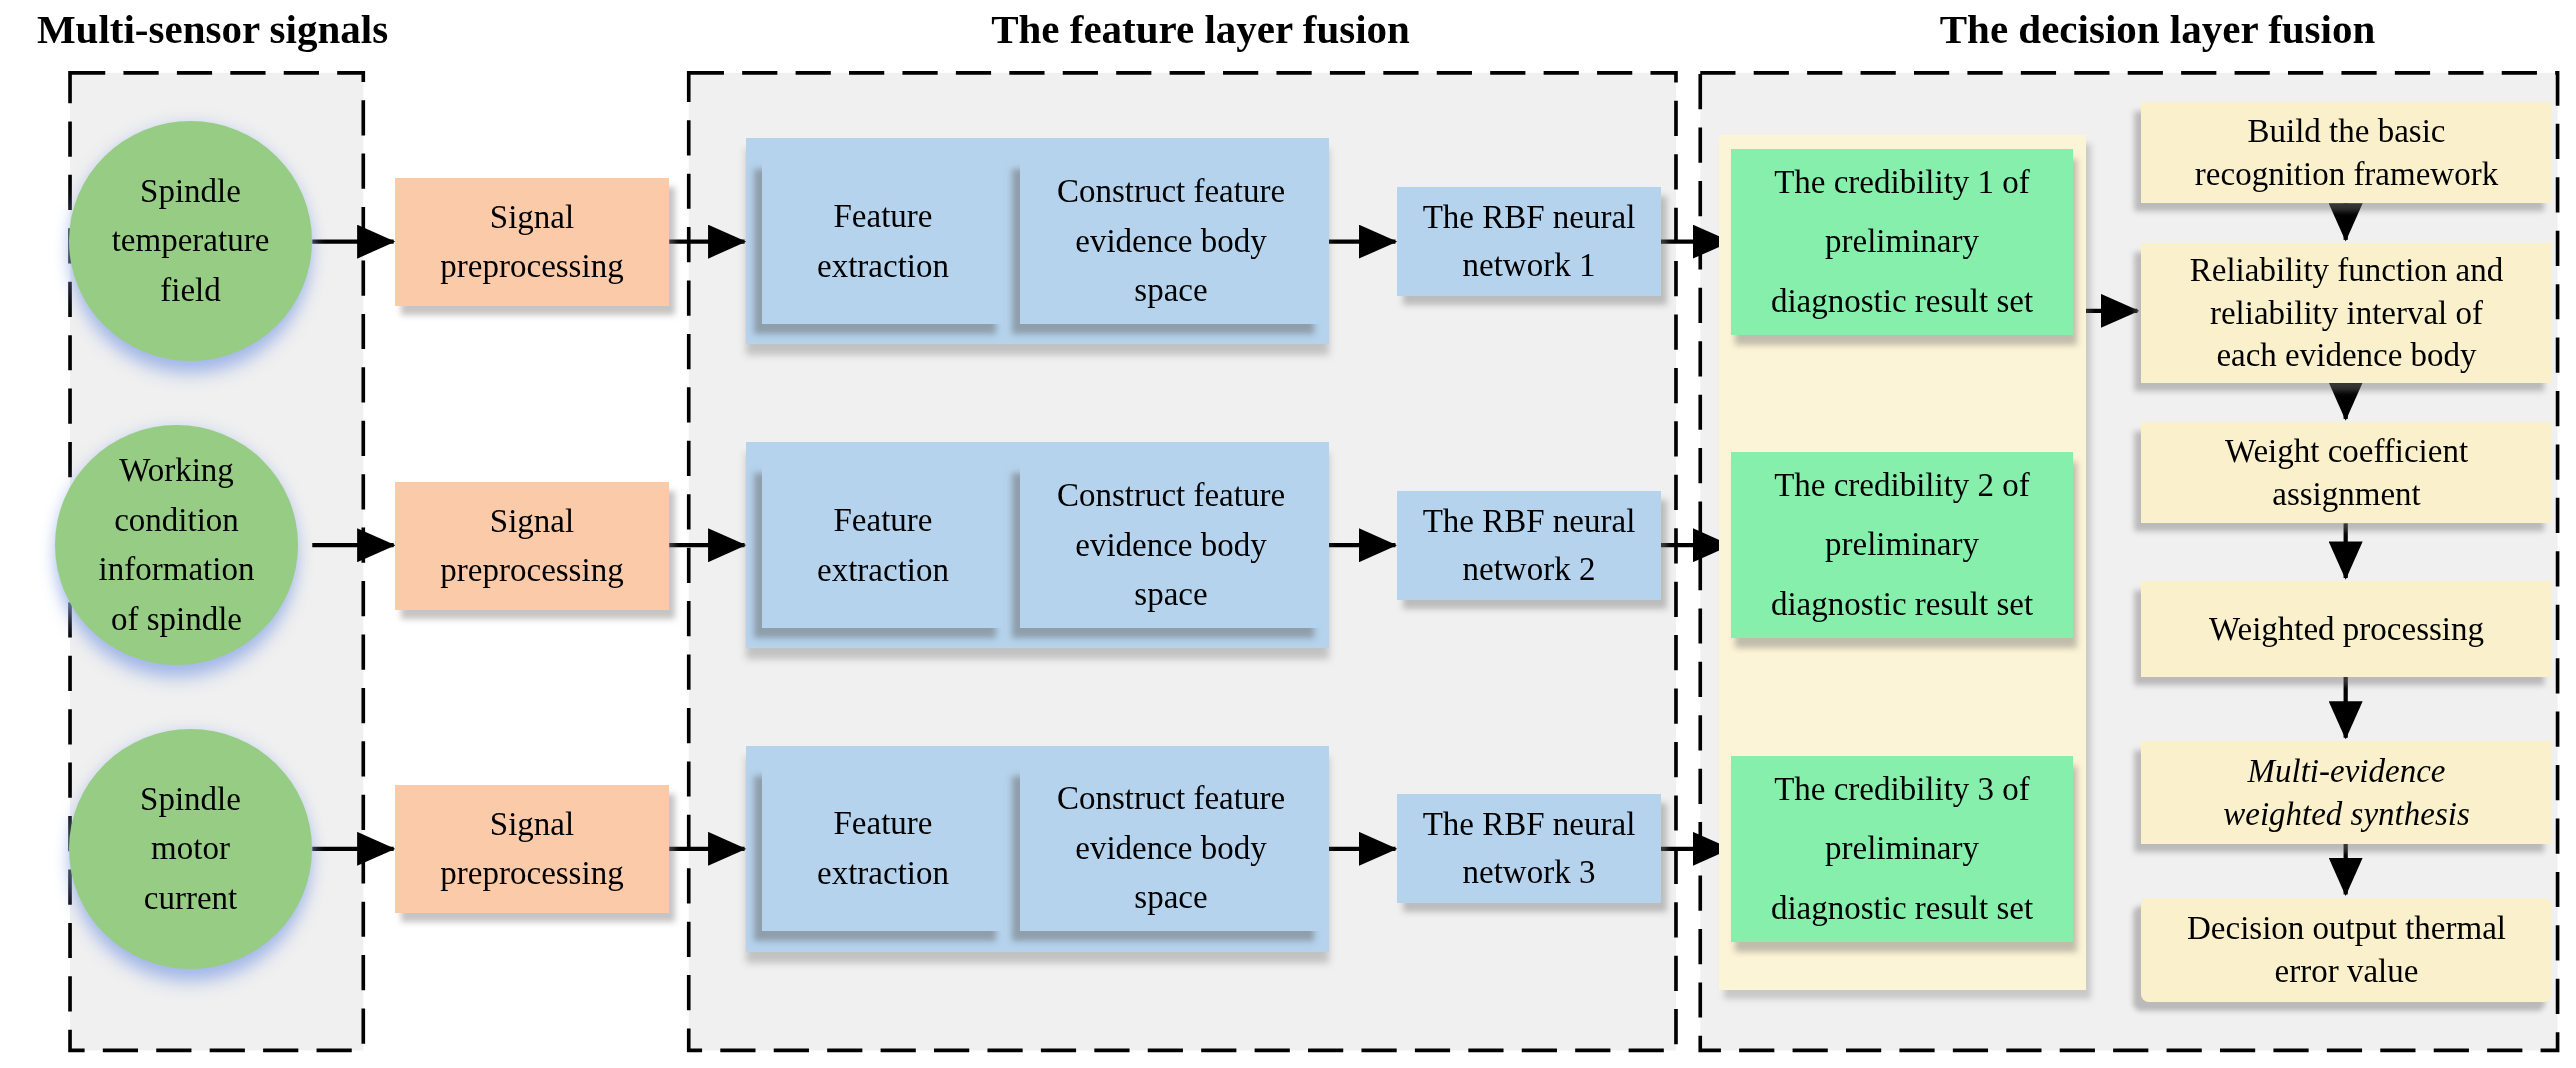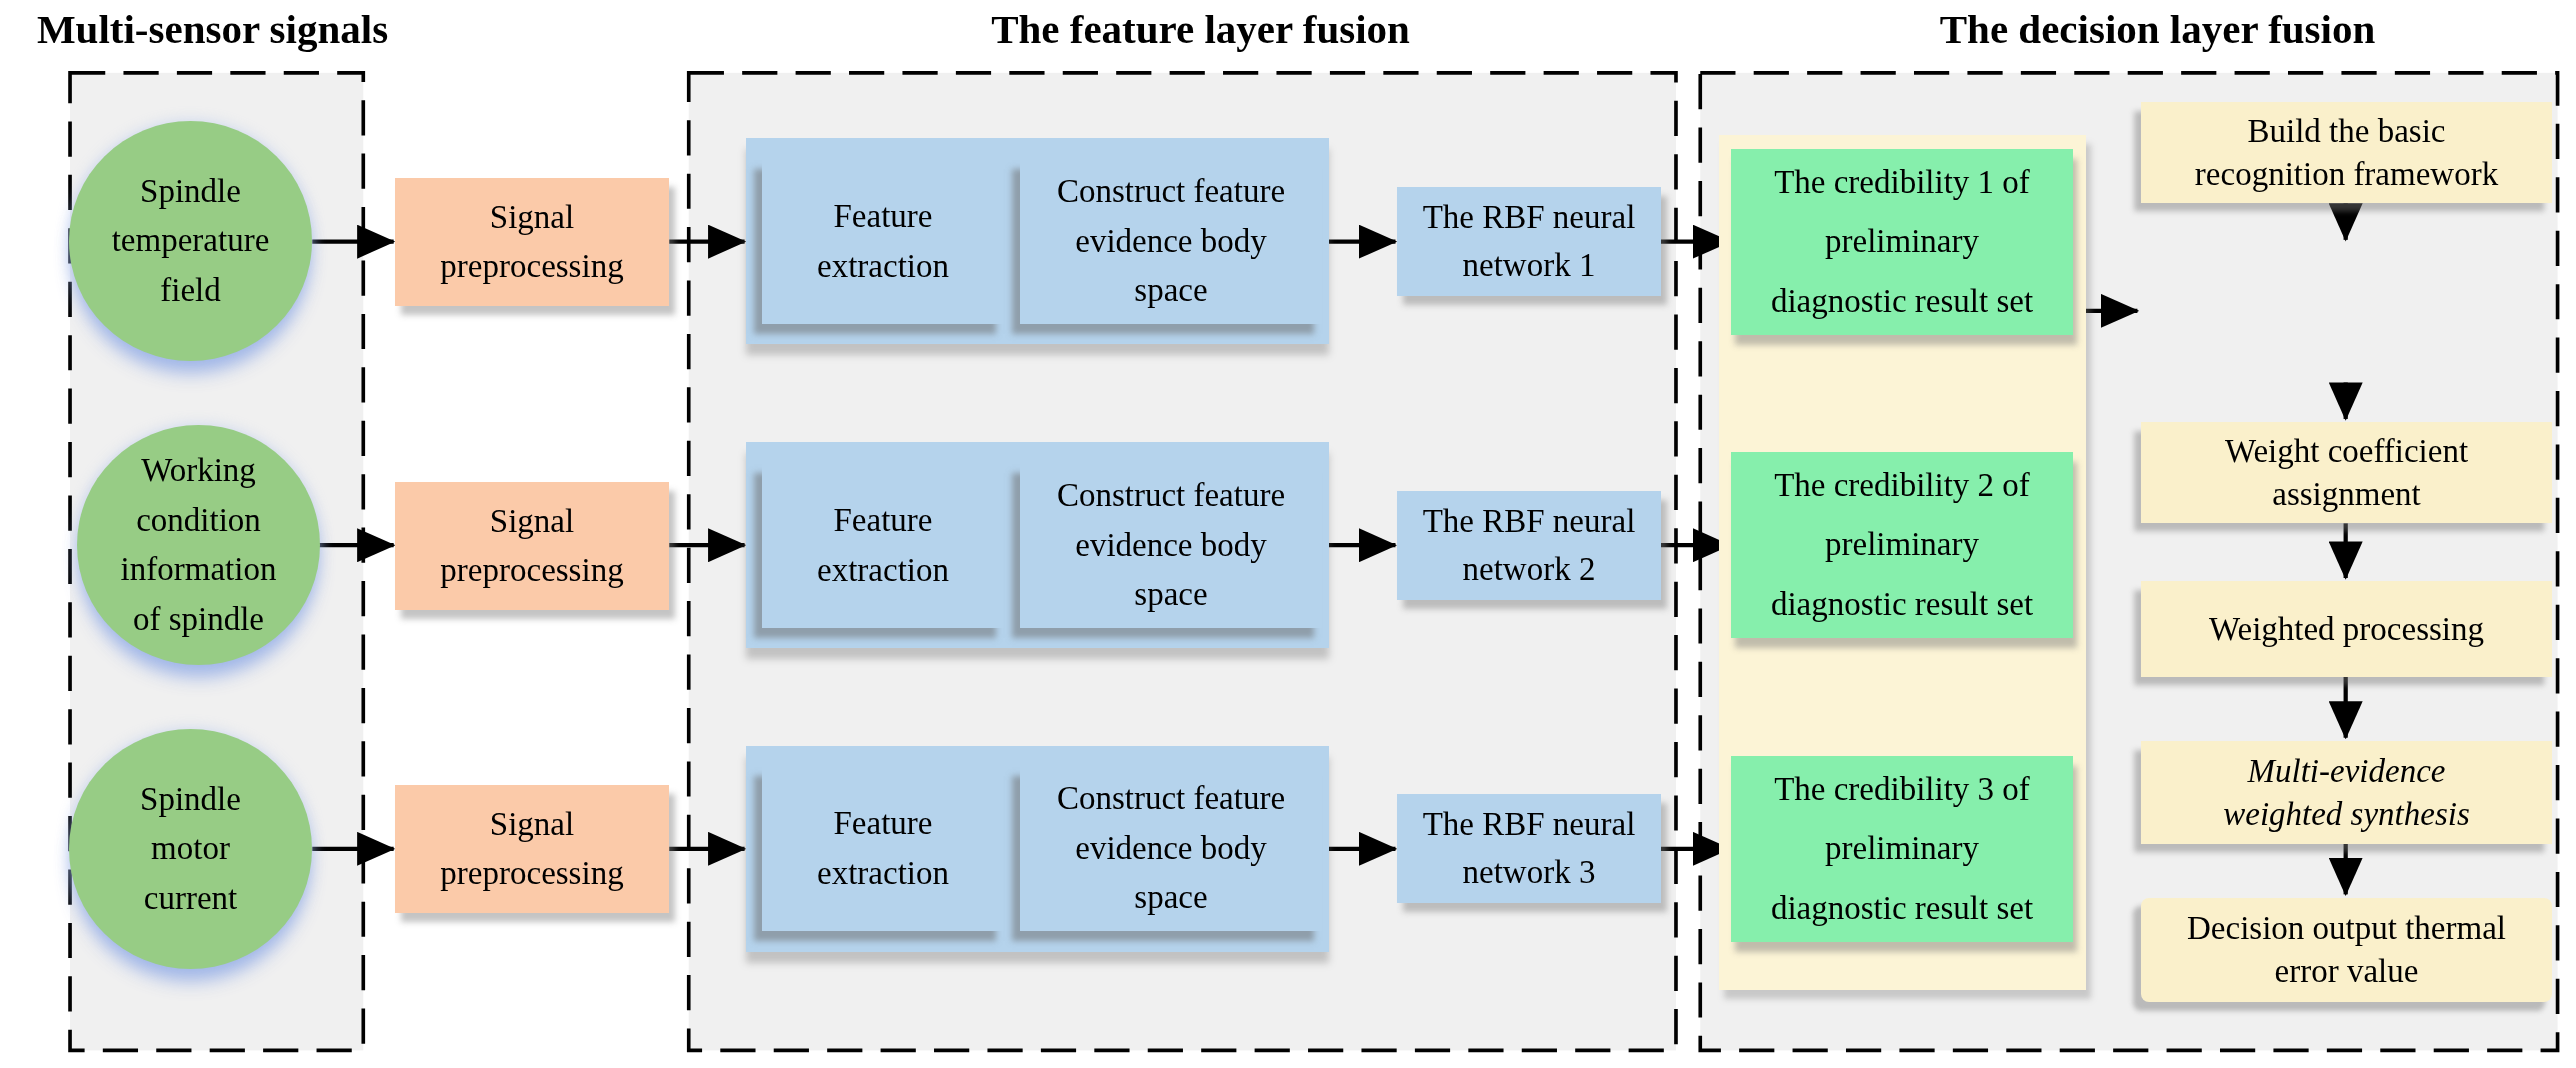--- a/index.html
+++ b/index.html
@@ -60,21 +60,21 @@
     <line x1="3863" y1="1390" x2="3863" y2="1473" marker-end="url(#ah)"></line>
   </svg>
 
   <div class="section-title" style="left:0px;width:425px;">Multi-sensor signals</div>
   <div class="section-title" style="left:897px;width:607px;">The feature layer fusion</div>
   <div class="section-title" style="left:1854px;width:607px;">The decision layer fusion</div>
 
   <div class="node ellipse" style="left:69px;top:121px;width:243px;height:240px;">Spindle
 temperature
 field</div>
-  <div class="node ellipse" style="left:77px;top:425px;width:243px;height:240px;">Working
+  <div class="node ellipse" style="left:55px;top:425px;width:243px;height:240px;">Working
 condition
 information
 of spindle</div>
   <div class="node ellipse" style="left:69px;top:729px;width:243px;height:240px;">Spindle
 motor
 current</div>
 
   <div class="node signal" style="left:395px;top:178px;width:274px;height:128px;">Signal
 preprocessing</div>
   <div class="node signal" style="left:395px;top:482px;width:274px;height:128px;">Signal
@@ -116,20 +116,23 @@
 diagnostic result set</div>
   <div class="node cred" style="left:1731px;top:452px;width:342px;height:186px;">The credibility 2 of
 preliminary
 diagnostic result set</div>
   <div class="node cred" style="left:1731px;top:756px;width:342px;height:186px;">The credibility 3 of
 preliminary
 diagnostic result set</div>
 
   <div class="node step" style="left:2141px;top:102px;width:411px;height:101px;">Build the basic
 recognition framework</div>
+  <div class="node step" style="left:2141px;top:243px;width:411px;height:140px;">Reliability function and
+reliability interval of
+each evidence body</div>
   <div class="node step" style="left:2141px;top:422px;width:411px;height:101px;">Weight coefficient
 assignment</div>
   <div class="node step" style="left:2141px;top:581px;width:411px;height:96px;">Weighted processing</div>
   <div class="node step" style="left:2141px;top:741px;width:411px;height:103px;font-style:italic;">Multi-evidence
 weighted synthesis</div>
   <div class="node step" style="left:2141px;top:898px;width:411px;height:104px;border-radius:8px;">Decision output thermal
 error value</div>
 
 </div>
 

